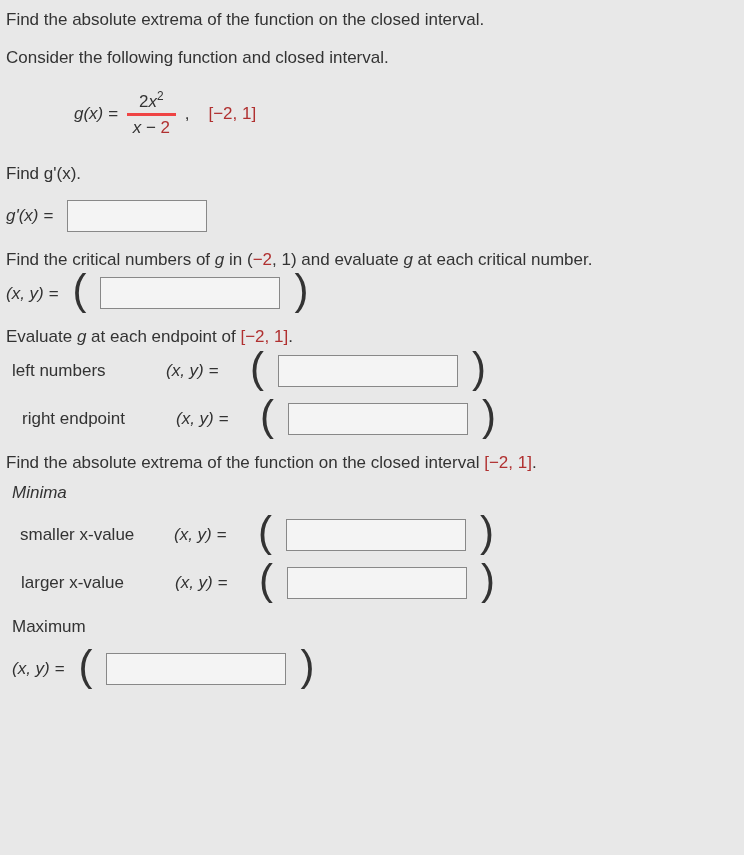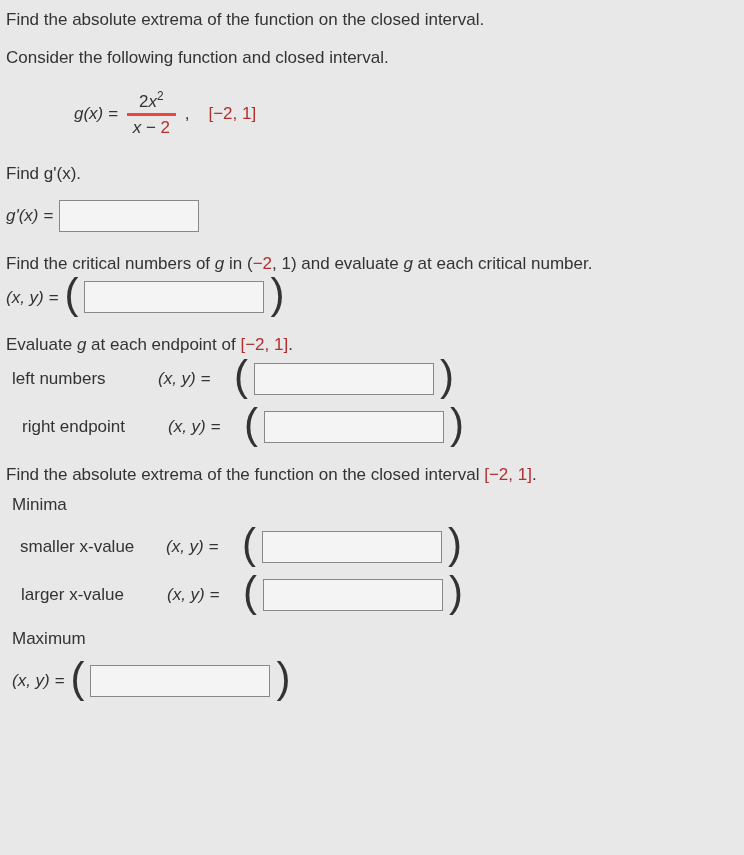--- a/index.html
+++ b/index.html
@@ -47,24 +47,24 @@
     vertical-align: middle;
     font-weight: 300;
     line-height: 0;
     position: relative;
     top: -3px;
   }
   .row {
     display: flex;
     align-items: center;
     margin-bottom: 16px;
-    gap: 6px;
+    gap: 14px;
   }
   .row .label { min-width: 140px; }
-  .section { margin-top: 20px; margin-bottom: 6px; }
+  .section { margin-top: 12px; margin-bottom: 6px; }
   .row .xy-label { font-style: italic; min-width: 70px; }
 </style>
 </head>
 <body>
 
 <div class="line">Find the absolute extrema of the function on the closed interval.</div>
 <div class="line">Consider the following function and closed interval.</div>
 
 <div class="line indent" style="margin-top:18px;margin-bottom:22px;">
   <span class="math">g(x) =</span>
@@ -119,21 +119,21 @@
   <span class="math xy-label">(x, y) =</span>
   <span class="big-paren">(</span>
   <span class="input-box wide"></span>
   <span class="big-paren">)</span>
 </div>
 
 <div class="line section">
   <span>Find the absolute extrema of the function on the closed interval </span><span class="red">[−2, 1]</span><span>.</span>
 </div>
 
-<div class="line" style="margin-left:6px;">Minima</div>
+<div class="line" style="margin-left:6px;font-style:italic;">Minima</div>
 
 <div class="row" style="margin-left:14px;">
   <span class="label">
     <span>smaller x-value</span>
   </span>
   <span class="math xy-label">(x, y) =</span>
   <span class="big-paren">(</span>
   <span class="input-box wide"></span>
   <span class="big-paren">)</span>
 </div>

